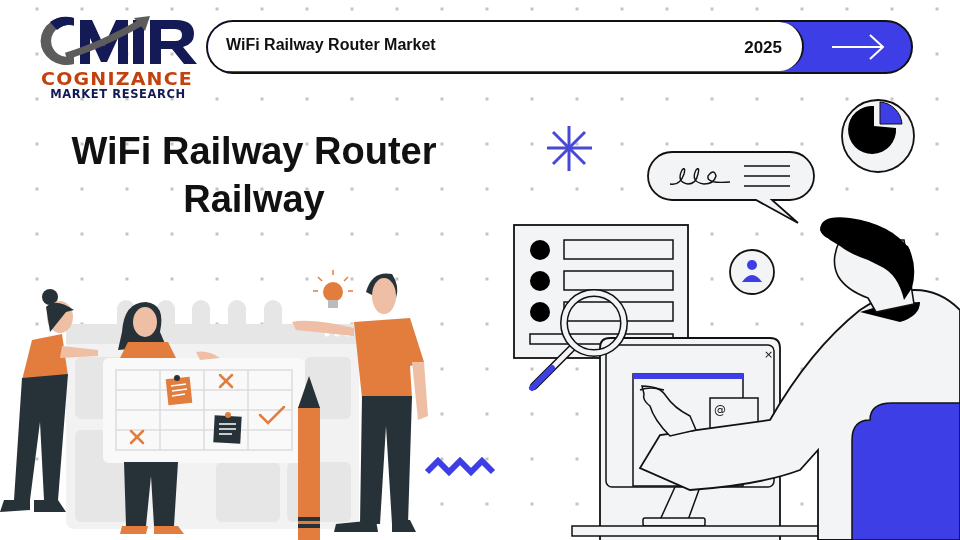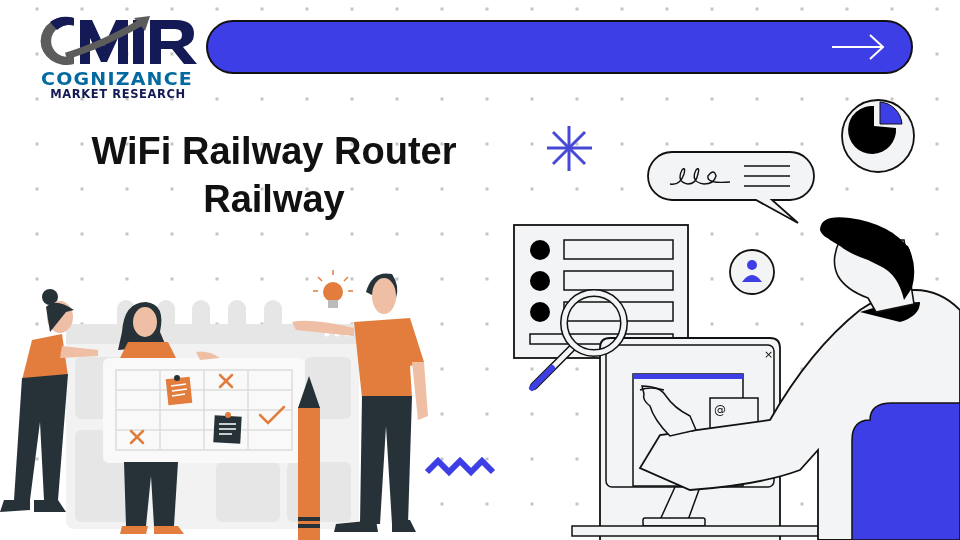--- a/index.html
+++ b/index.html
@@ -12,21 +12,21 @@
     background-size: 45px 45px;
     background-position: 14.5px -13.5px;
   }
 
   
   .logo { position: absolute; left: 30px; top: 12px; width: 175px; height: 84px; }
   .logo-mark { position: absolute; left: 0; top: 0; width: 175px; height: 56px; }
   .logo-line1 {
     position: absolute; left: 4px; top: 58px; width: 166px;
     font-family: "DejaVu Sans", sans-serif; font-weight: 900; font-size: 19px; line-height: 17px;
-    letter-spacing: 1.2px; color: #0369a1; text-align: center; transform: scaleY(0.95);
+    letter-spacing: 1.2px; color: #c2410c; text-align: center; transform: scaleY(0.95);
   }
   .logo-line2 {
     position: absolute; left: 4px; top: 76px; width: 168px;
     font-family: "DejaVu Sans", sans-serif; font-weight: 900; font-size: 11.5px; line-height: 12px;
     letter-spacing: 0.6px; color: #141a55; text-align: center;
   }
 
   
   .header-pill {
     position: absolute; left: 206px; top: 20px; width: 707px; height: 54px;
@@ -39,21 +39,21 @@
   .header-title {
     position: absolute; left: 18px; top: 14px; font-weight: 700; font-size: 16px; color: #111;
   }
   .header-year {
     position: absolute; right: 20px; top: 16px; font-weight: 700; font-size: 17px; color: #111;
   }
   .header-arrow { position: absolute; left: 622px; top: 11px; width: 56px; height: 28px; cursor: pointer; }
 
   
   .main-title {
-    position: absolute; left: 44px; top: 127px; width: 460px;
+    position: absolute; left: 24px; top: 127px; width: 460px;
     text-align: center; font-weight: 700; font-size: 38px; line-height: 48px; color: #111;
   }
 
   .illus-left { position: absolute; left: 0; top: 262px; width: 500px; height: 278px; }
   .illus-right { position: absolute; left: 500px; top: 90px; width: 460px; height: 450px; }
 </style>
 </head>
 <body>
 
 <div class="dots"></div>
@@ -66,20 +66,24 @@
     <rect x="103" y="8" width="11" height="44" fill="#141a55"></rect>
     <path d="M120 52 L120 8 L146 8 Q164 8 164 22 Q164 32 153 35 L167 52 L154 52 L142 37 L131 37 L131 52 Z M131 17 L131 29 L145 29 Q152 29 152 23 Q152 17 145 17 Z" fill="#141a55"></path>
     <path d="M36 44 Q70 34 112 10" stroke="#5c5c5c" stroke-width="7" fill="none"></path>
     <path d="M104 6 L120 4 L115 19 Z" fill="#5c5c5c"></path>
   </svg>
   <div class="logo-line1">COGNIZANCE</div>
   <div class="logo-line2">MARKET RESEARCH</div>
 </div>
 
 <div class="header-pill">
+  <div class="header-field">
+    <span class="header-title">WiFi Railway Router Market</span>
+    <span class="header-year">2025</span>
+  </div>
   <svg class="header-arrow" viewBox="0 0 56 28">
     <line x1="2" y1="14" x2="52" y2="14" stroke="#fff" stroke-width="2"></line>
     <path d="M40 2 L53 14 L40 26" stroke="#fff" stroke-width="2" fill="none"></path>
   </svg>
 </div>
 
 <h1 class="main-title">
   <span>WiFi Railway Router</span><br>
   <span>Railway</span>
 </h1>

